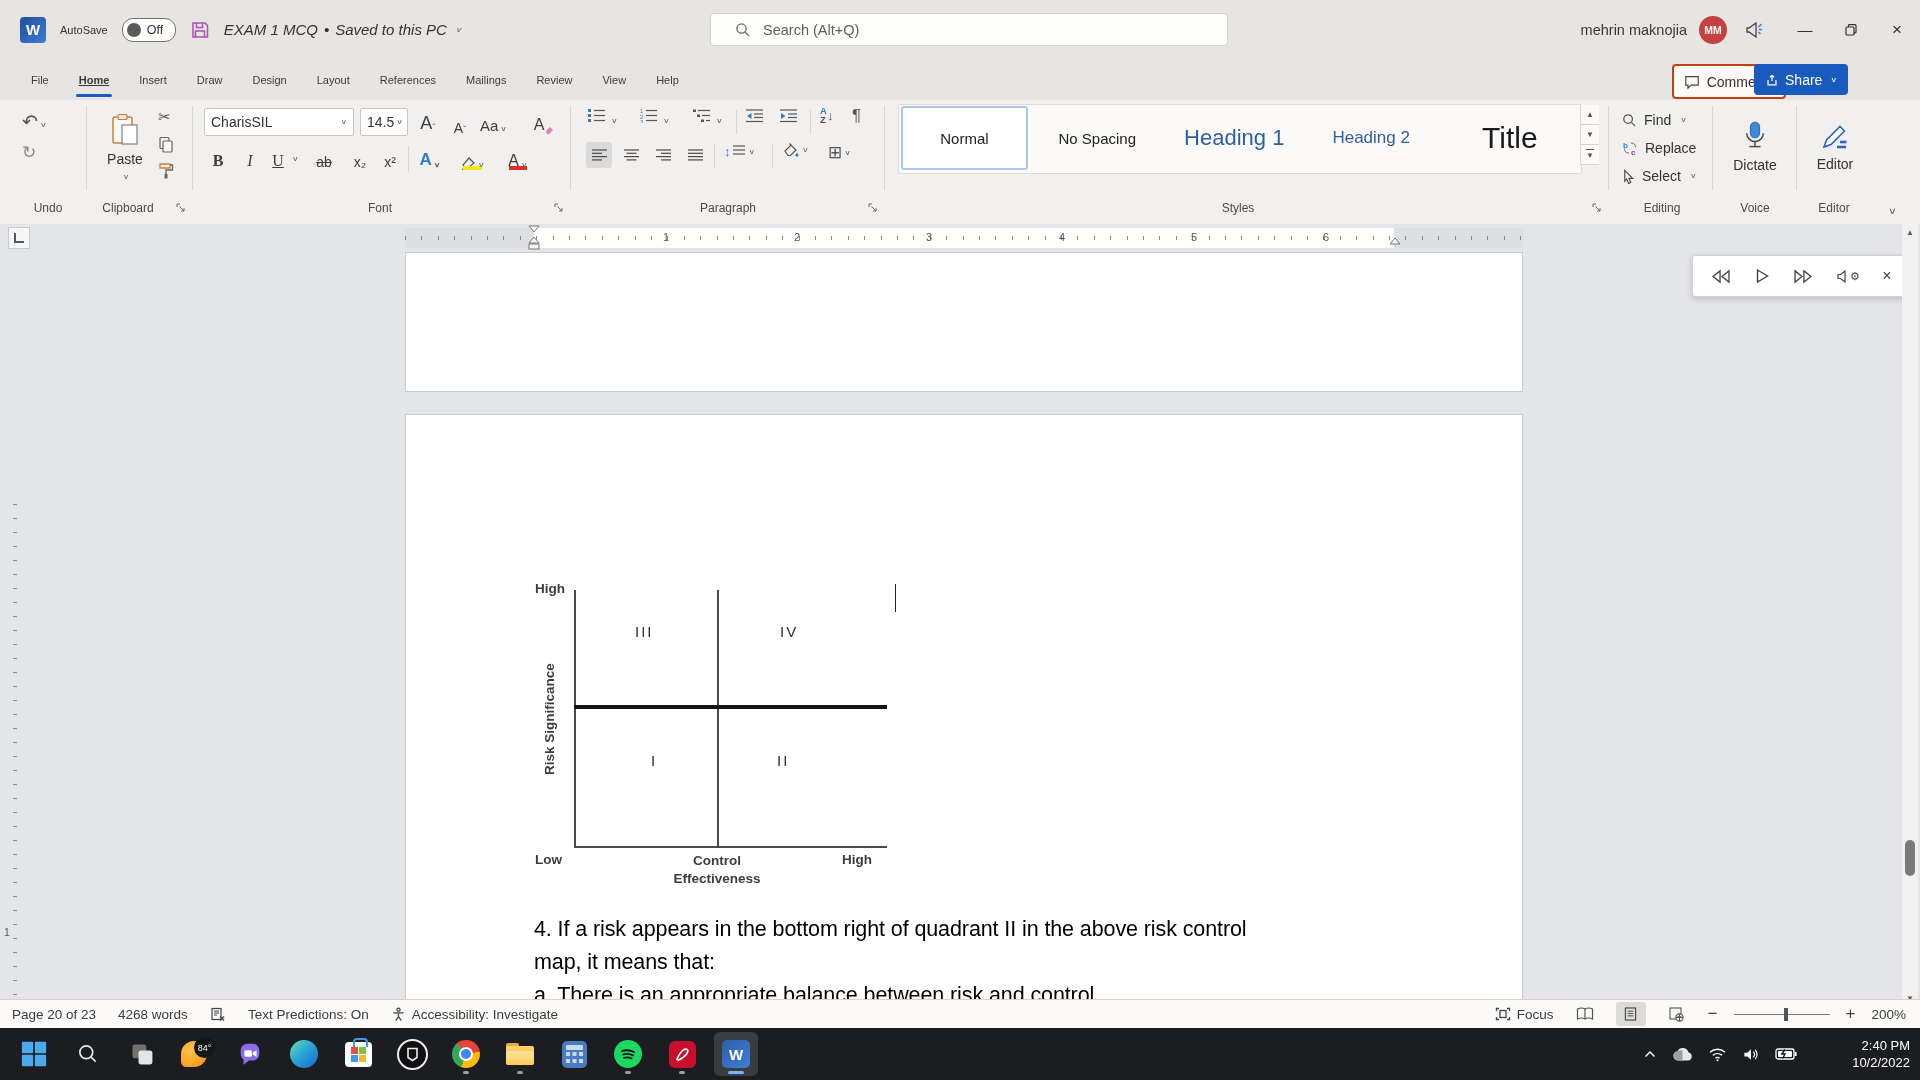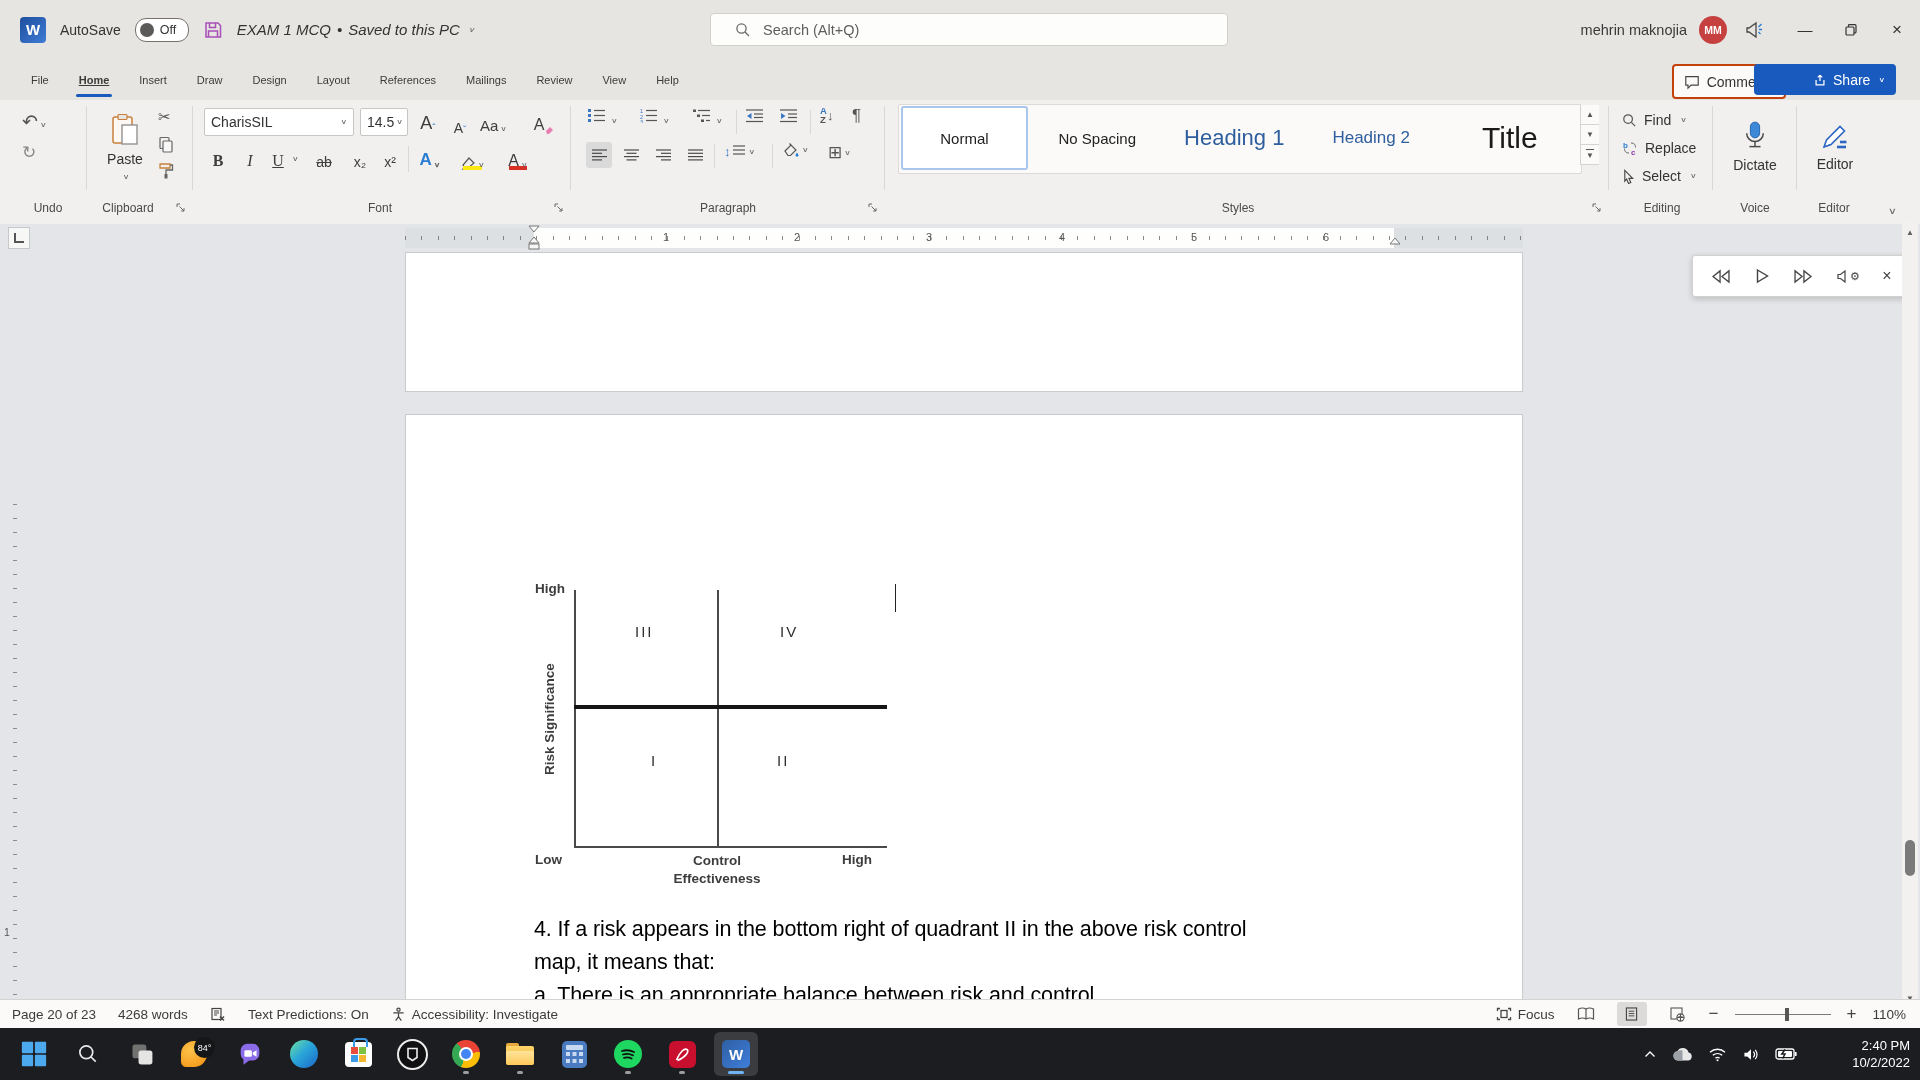--- a/index.html
+++ b/index.html
@@ -6,21 +6,21 @@
     font-family:"Liberation Sans",sans-serif;background:#E3E5E8;color:#3b3b3b;}
   .ab{position:absolute}
   .flex{display:flex;align-items:center}
   svg{display:block}
 
   
   .titlebar{position:absolute;left:0;top:0;width:1920px;height:59px;background:#E7E5E2;}
   .tb-left{position:absolute;left:20px;top:0;height:59px;display:flex;align-items:center;gap:14px;}
   .word-logo{width:26px;height:26px;border-radius:4px;background:linear-gradient(135deg,#1E4E9D,#3E7CD6);
     color:#fff;font-weight:bold;font-size:15px;display:flex;align-items:center;justify-content:center;}
-  .autosave-label{font-size:14px;color:#333;}
+  .autosave-label{font-size:11px;color:#333;}
   .toggle{width:52px;height:22px;border:1px solid #75726E;border-radius:11px;background:#fff;position:relative;display:flex;align-items:center;}
   .toggle .knob{width:14px;height:14px;border-radius:50%;background:#5C5A58;margin-left:4px;}
   .toggle .state{font-size:12.5px;color:#333;margin-left:6px;}
   .doc-title{font-size:15px;color:#333;display:flex;gap:6px;align-items:center;font-style:italic;}
   .searchbar{position:absolute;left:710px;top:13px;width:518px;height:33px;background:#FDFDFC;border:1px solid #D2D0CD;
     border-radius:4px;display:flex;align-items:center;padding:0 24px;gap:10px;box-sizing:border-box;}
   .searchbar input{border:none;outline:none;background:transparent;font-size:14.5px;color:#444;width:100%;
     font-family:"Liberation Sans",sans-serif;}
   .searchbar input::placeholder{color:#605E5C;}
   .tb-right{position:absolute;right:0;top:0;height:59px;display:flex;align-items:center;}
@@ -31,21 +31,21 @@
 
   
   .tabsrow{position:absolute;left:0;top:59px;width:1920px;height:41px;background:#E7E5E2;}
   .tabs{position:absolute;left:16px;top:0;height:41px;display:flex;}
   .tab{padding:0 15px;height:41px;display:flex;align-items:center;font-size:11px;color:#3b3b3b;position:relative;text-align:center;}
   .tab.active{font-weight:bold;text-decoration:underline;}
   .tab.active::after{content:"";position:absolute;left:12px;right:12px;bottom:3px;height:3px;border-radius:2px;background:#185ABD;}
   .comments-btn{position:absolute;left:1672px;top:5px;width:110px;height:31px;background:#FBFAF9;border:2px solid #c2410c;
     border-radius:4px;display:flex;align-items:center;justify-content:center;gap:7px;font-size:14px;color:#333;}
   .share-btn{position:absolute;left:1754px;top:5px;width:94px;height:31px;background:#185ABD;border-radius:4px;
-    display:flex;align-items:center;justify-content:center;gap:6px;font-size:14px;color:#fff;padding-left:48px;}
+    display:flex;align-items:center;justify-content:center;gap:6px;font-size:14px;color:#fff;}
 
   
   .ribbon{position:absolute;left:0;top:100px;width:1920px;height:96px;background:#F2F0EE;}
   .labelsrow{position:absolute;left:0;top:196px;width:1920px;height:28px;background:#F2F0EE;border-bottom:1px solid #D8D6D3;}
   .gdiv{position:absolute;top:6px;width:1px;height:84px;background:#DAD8D5;}
   .glabel{position:absolute;top:5px;font-size:12px;color:#4a4a4a;transform:translateX(-50%);}
   .launch{position:absolute;top:7px;}
   .btn{display:flex;align-items:center;justify-content:center;border-radius:3px;color:#444;}
   .car{font-size:9px;color:#666;transform:scaleY(.75);display:inline-block;margin-left:2px;}
   .combo{background:#fff;border:1px solid #C8C6C3;border-radius:2px;height:28px;display:flex;align-items:center;
@@ -705,21 +705,21 @@
           <rect x="1" y="1" width="11" height="11"></rect>
           <circle cx="10.5" cy="10.5" r="3.6" fill="#FBFAF9"></circle>
           <path d="M6.9 10.5h7.2M10.5 6.9v7.2M8 10.5a4.5 5.6 0 0 1 5 0"></path>
         </svg>
     </span>
     <span style="font-size:17px;color:#444">−</span>
     <span class="zoomtrack">
         <span class="zoomthumb"></span>
       </span>
     <span style="font-size:17px;color:#444">+</span>
-    <span>110%</span>
+    <span>200%</span>
   </div>
 </div>
 
 <div class="taskbar">
   <div class="tk-icons">
     <div class="tkbtn">
       <svg width="26" height="26" viewBox="0 0 30 30">
           <g fill="#4DA9EE">
             <rect x="1" y="1" width="13" height="13" rx="1"></rect>
             <rect x="16" y="1" width="13" height="13" rx="1"></rect>

